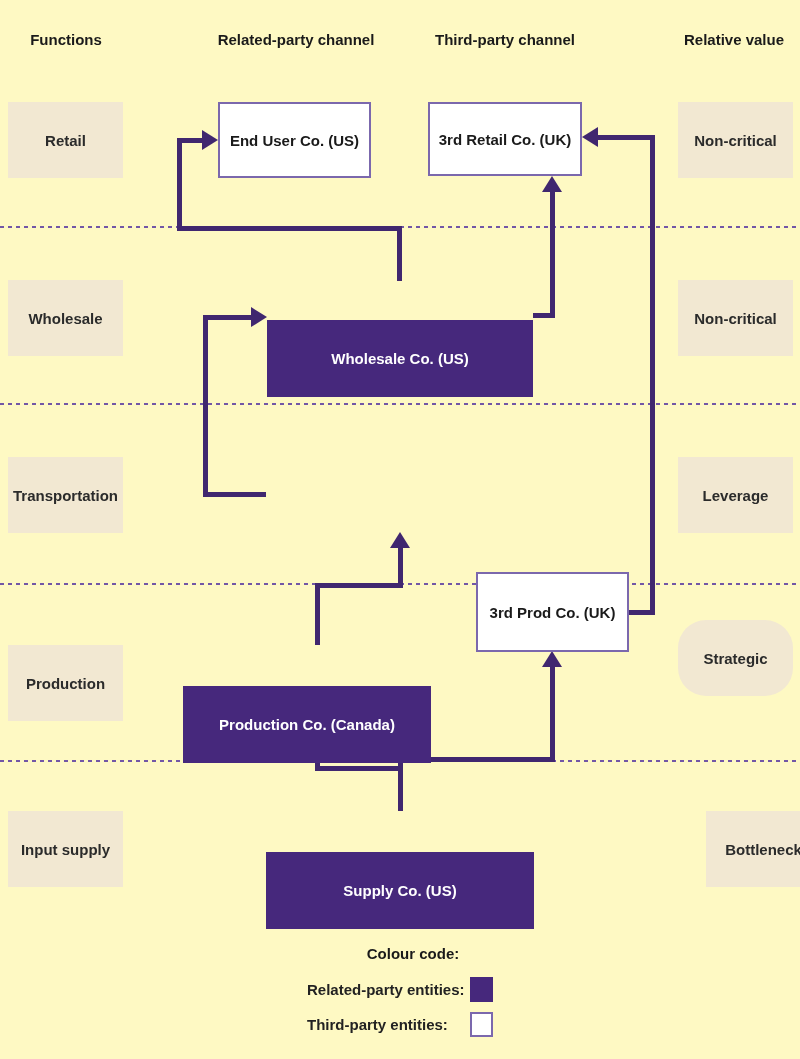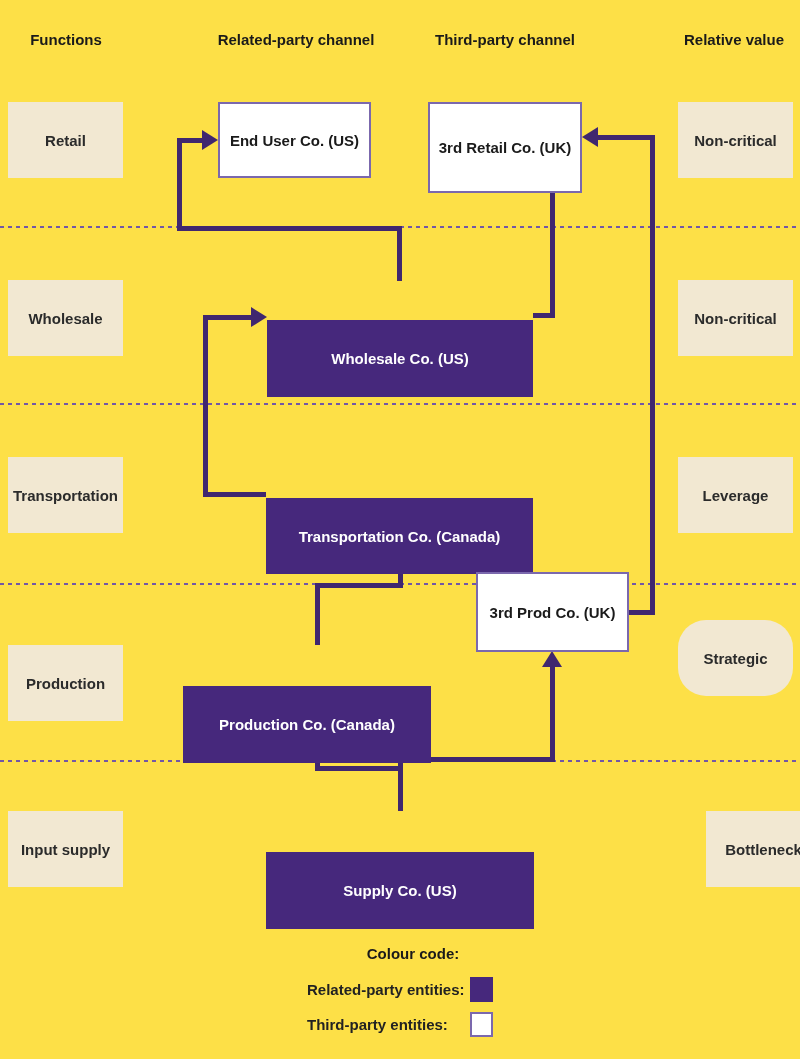--- a/index.html
+++ b/index.html
@@ -5,21 +5,21 @@
   :root{
     --purple-dark:#46287c;
     --purple-line:#40276f;
     --purple-border:#7b68ad;
     --dash-color:#7257a6;
     --beige:#f2e8d2;
     --ink:#1a1a1a;
   }
   *{margin:0;padding:0;box-sizing:border-box;}
   body{background:#ffffff;font-family:"Liberation Sans",sans-serif;}
-  .canvas{position:relative;width:800px;height:1059px;background:#fde047;overflow:hidden;padding-left:48px;}
+  .canvas{position:relative;width:800px;height:1059px;background:#fef9c3;overflow:hidden;padding-left:48px;}
 
   .hdr{position:absolute;top:31px;transform:translateX(-50%);
        font-size:15px;font-weight:bold;color:var(--ink);white-space:nowrap;}
 
   .divider{position:absolute;left:0;width:800px;height:2px;z-index:1;
        background:repeating-linear-gradient(90deg,var(--dash-color) 0 4px,transparent 4px 8px);}
 
   .sidebox{position:absolute;width:115px;height:76px;background:var(--beige);
        display:flex;align-items:center;justify-content:center;z-index:3;
        font-size:15px;font-weight:bold;color:#2b2b2b;text-align:center;}
@@ -114,23 +114,22 @@
     <div class="ahead up" style="left:307px;top:721px;"></div>
   </div>
 
   <div>
     <div class="seg" style="left:398px;top:757px;width:157px;height:5px;"></div>
     <div class="seg" style="left:550px;top:666px;width:5px;height:96px;"></div>
     <div class="ahead up" style="left:542px;top:651px;"></div>
   </div>
 
   <div class="ebox outline" style="left:218px;top:102px;width:153px;height:76px;">End User Co. (US)</div>
-  <div class="ebox outline" style="left:428px;top:102px;width:154px;height:91px;">3rd Retail Co. (UK)</div>
+  <div class="ebox outline" style="left:428px;top:102px;width:154px;height:74px;">3rd Retail Co. (UK)</div>
   <div class="ebox solid" style="left:267px;top:279px;width:266px;height:77px;">Wholesale Co. (US)</div>
-  <div class="ebox solid" style="left:266px;top:457px;width:267px;height:76px;">Transportation Co. (Canada)</div>
   <div class="ebox outline" style="left:476px;top:572px;width:153px;height:80px;">3rd Prod Co. (UK)</div>
   <div class="ebox solid" style="left:183px;top:645px;width:248px;height:77px;">Production Co. (Canada)</div>
   <div class="ebox solid" style="left:266px;top:811px;width:268px;height:77px;">Supply Co. (US)</div>
 
   <div class="legend-title" style="left:413px;top:945px;">Colour code:</div>
   <div class="legend-label" style="left:307px;top:981px;">Related-party entities:</div>
   <div class="legend-swatch solid" style="left:470px;top:977px;"></div>
   <div class="legend-label" style="left:307px;top:1016px;">Third-party entities:</div>
   <div class="legend-swatch outline" style="left:470px;top:1012px;"></div>
 

